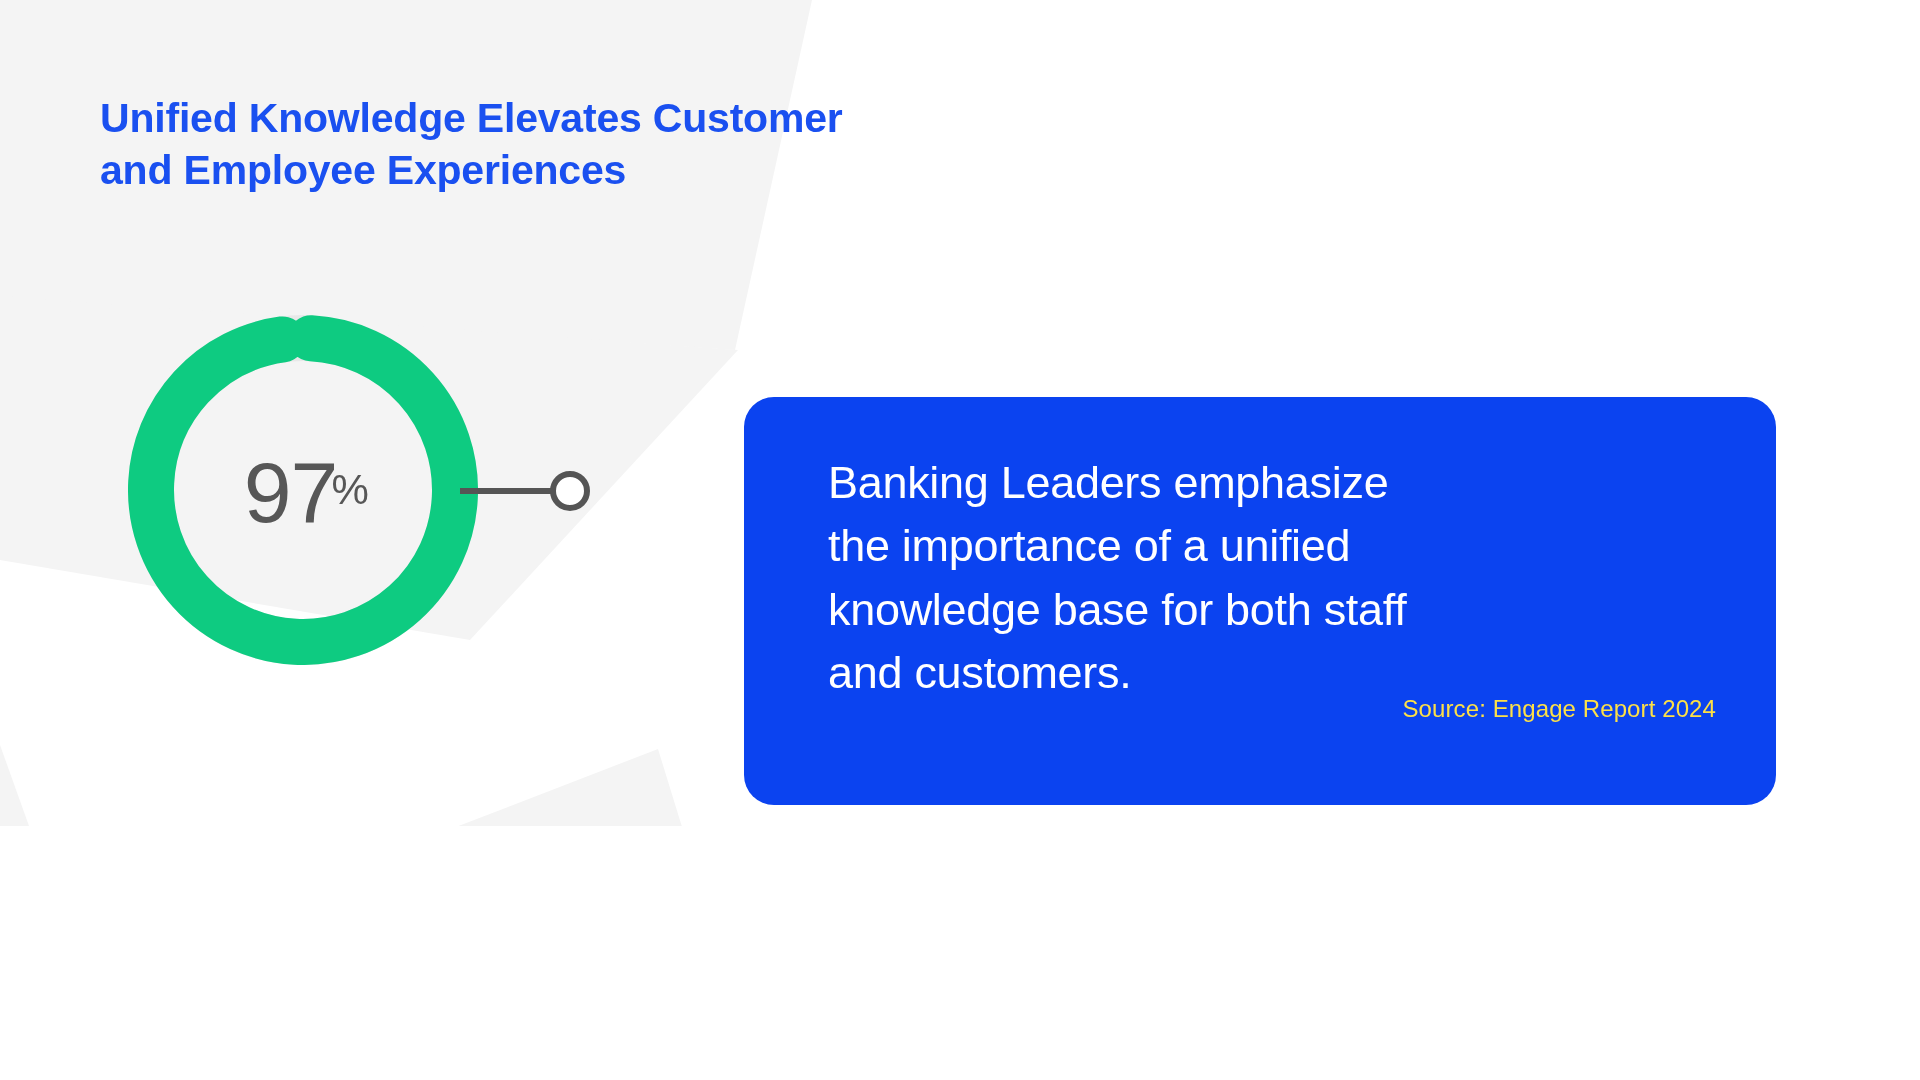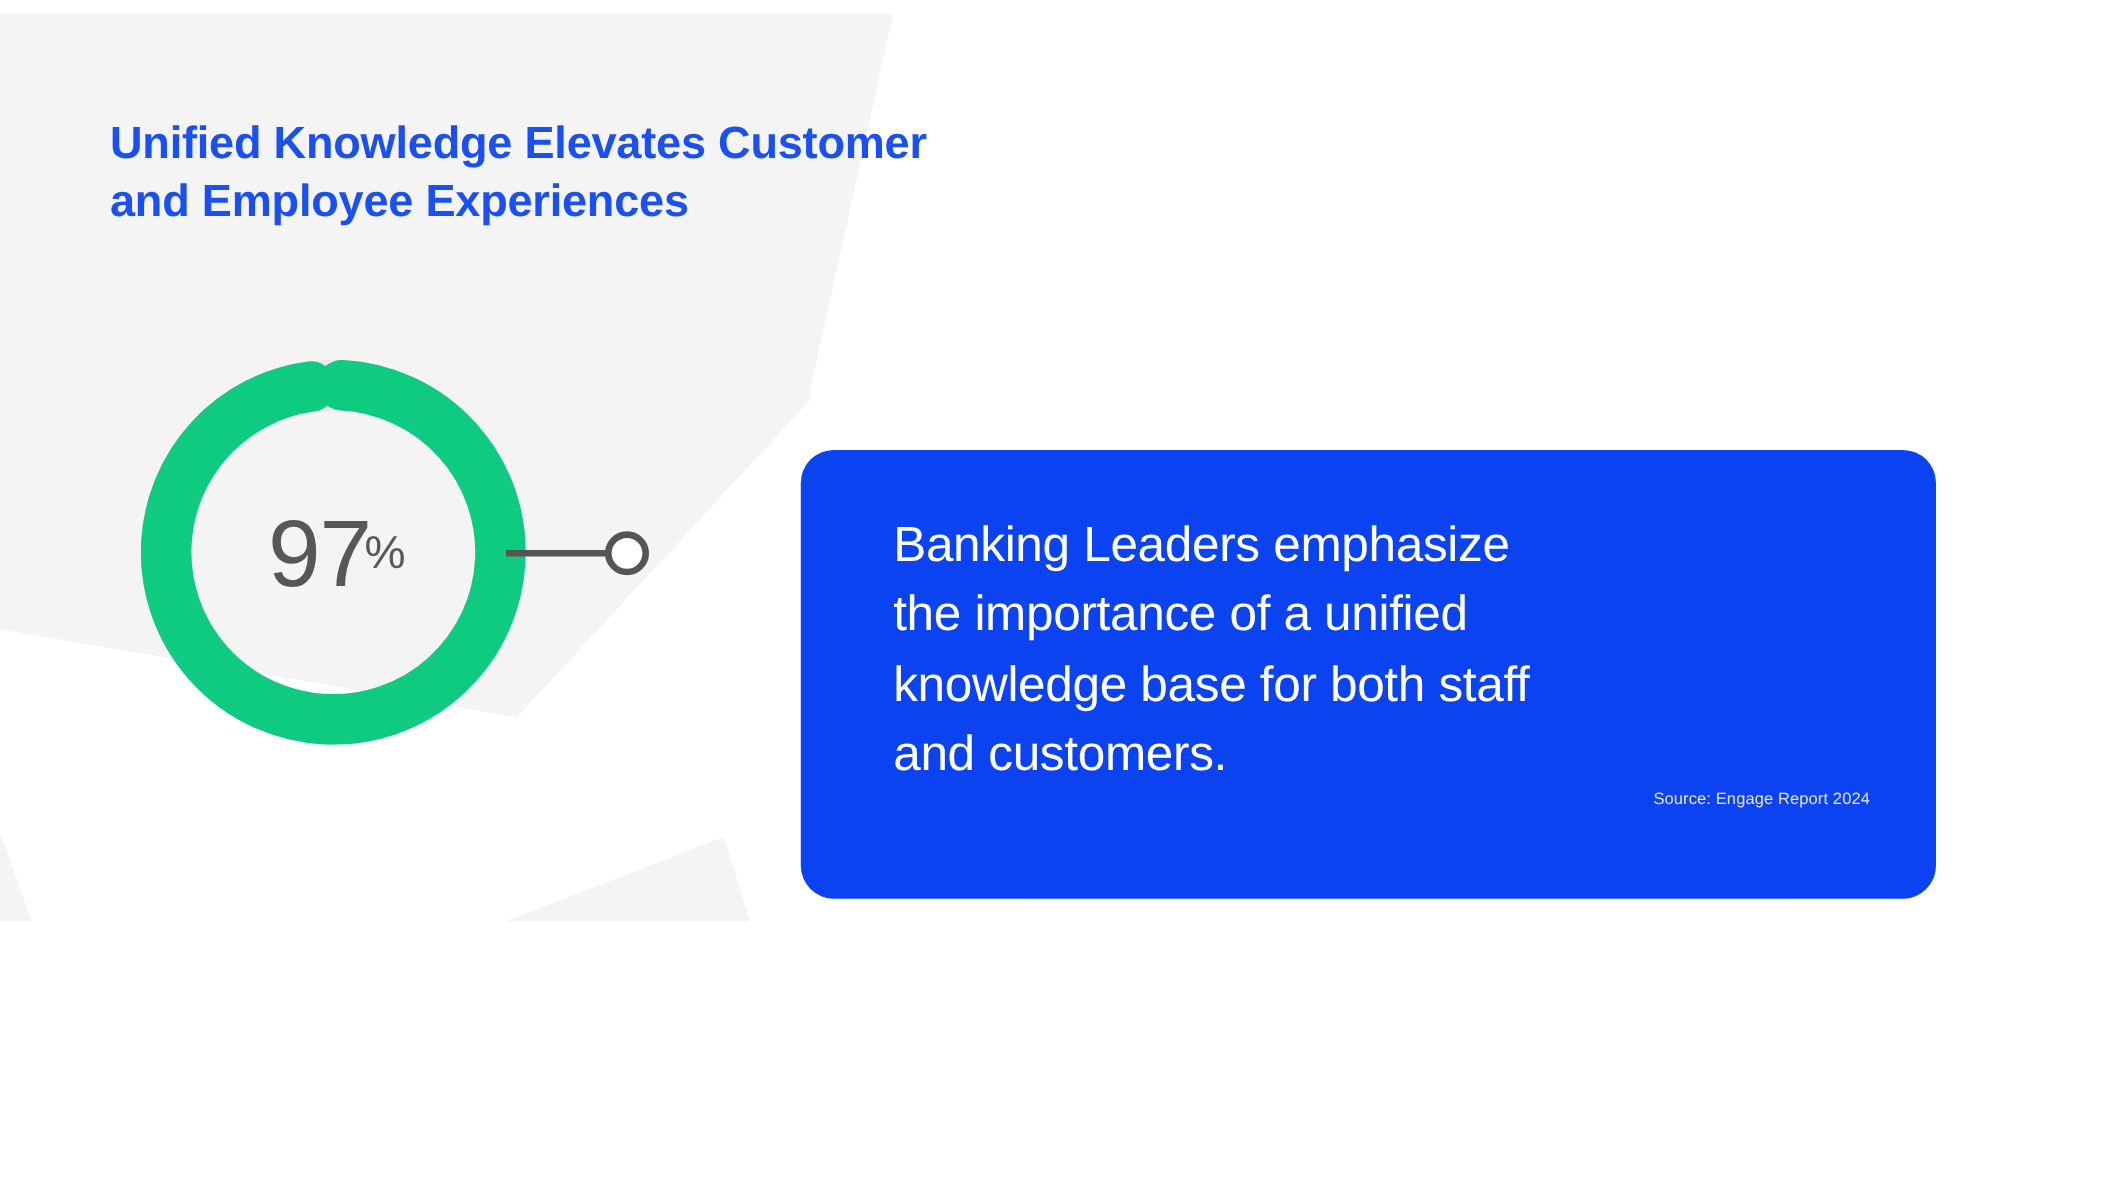--- a/index.html
+++ b/index.html
@@ -11,21 +11,20 @@
   body {
     font-family: "Liberation Sans", sans-serif;
   }
 
   .slide {
     position: relative;
     width: 1920px;
     height: 826px;
     overflow: hidden;
     background: #ffffff;
-    margin-top: 12px;
   }
 
   
   .bg-layer {
     position: absolute;
     inset: 0;
     width: 1920px;
     height: 1080px;
     pointer-events: none;
   }
@@ -97,21 +96,21 @@
     position: absolute;
     left: 460px;
     top: 468px;
     width: 130px;
     height: 46px;
   }
 
   
   .callout {
     position: absolute;
-    left: 728px;
+    left: 744px;
     top: 397px;
     width: 1032px;
     height: 408px;
     background: #0b43f0;
     border-radius: 30px;
     box-sizing: border-box;
     padding: 54px 66px 0 84px;
   }
   .callout-body {
     font-size: 45px;
@@ -119,22 +118,22 @@
     color: #ffffff;
     font-weight: normal;
     letter-spacing: -0.3px;
     margin: 0;
     white-space: pre-line;
   }
   .callout-source {
     position: absolute;
     right: 60px;
     bottom: 82px;
-    font-size: 15px;
-    color: #e5e5e5;
+    font-size: 24px;
+    color: #fde047;
     letter-spacing: 0.1px;
   }
 </style>
 </head>
 <body>
 
 <div class="slide">
 
   <svg class="bg-layer" viewBox="0 0 1920 1080" width="1920" height="1080" aria-hidden="true">
     <polygon points="0,0 812,0 735,350 0,300" fill="#f4f4f4"></polygon>

